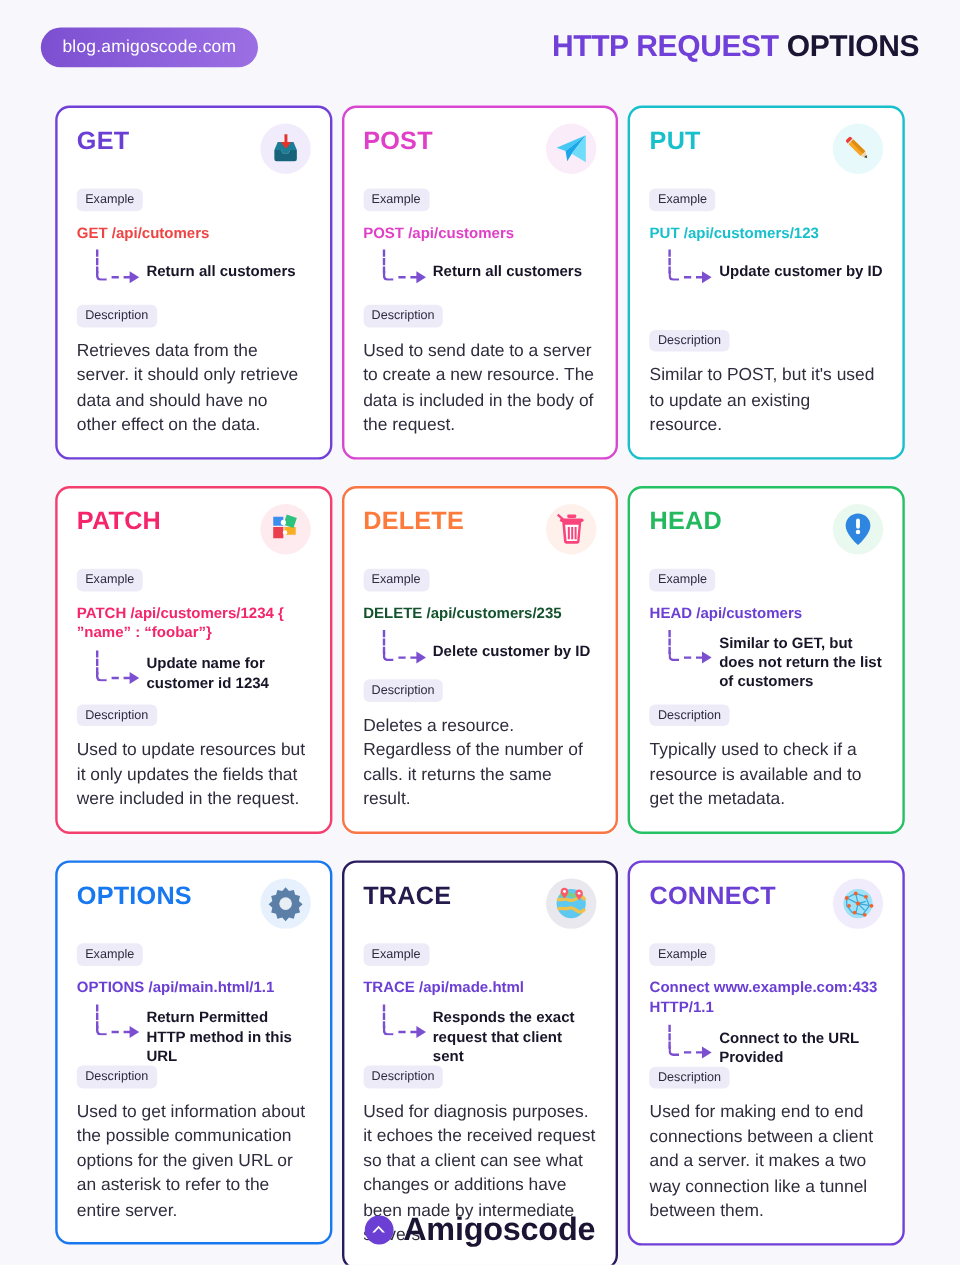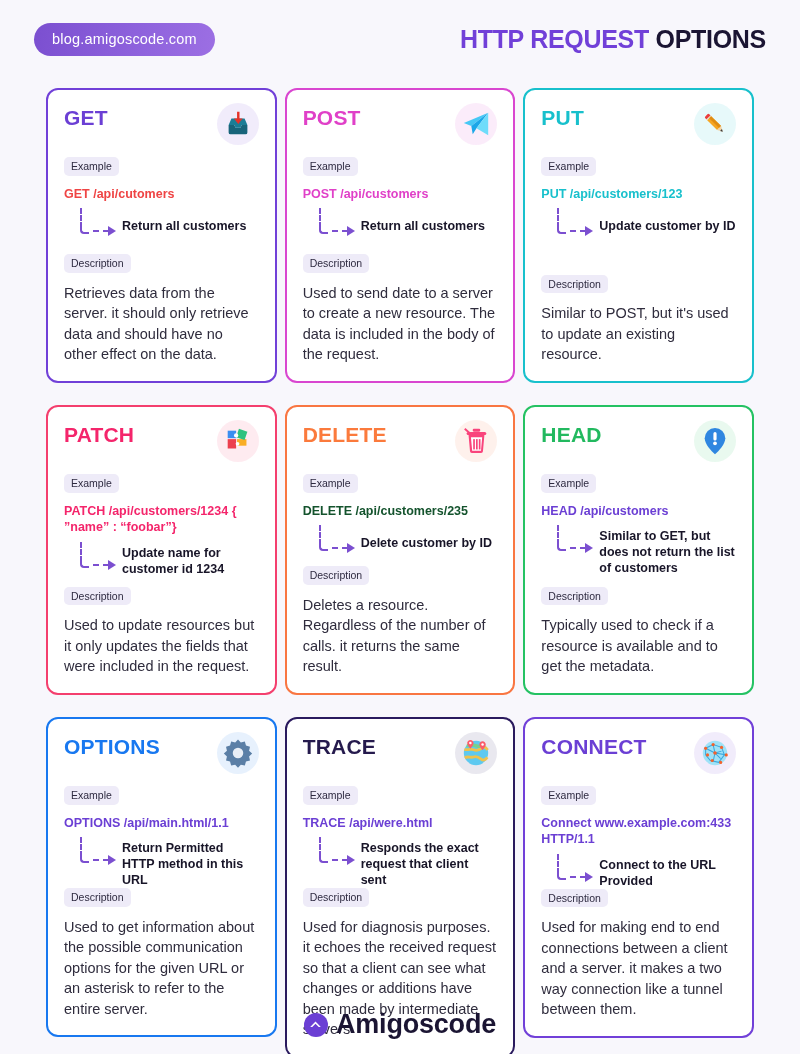--- a/index.html
+++ b/index.html
@@ -424,21 +424,21 @@
               <path d="M10 2c1.9 0 3.4 1.5 3.4 3.4 0 2.3-3.4 6-3.4 6s-3.4-3.7-3.4-6C6.6 3.5 8.1 2 10 2z" fill="#fb5b6b"></path>
               <circle cx="10" cy="5.3" r="1.3" fill="#fff"></circle>
               <path d="M23 3.5c1.9 0 3.4 1.5 3.4 3.4 0 2.3-3.4 6-3.4 6s-3.4-3.7-3.4-6c0-1.9 1.5-3.4 3.4-3.4z" fill="#fb5b6b"></path>
               <circle cx="23" cy="6.9" r="1.3" fill="#fff"></circle>
             </svg>
           </div>
       </div>
 
       <div class="badge">Example</div>
 
-      <div class="example-url" style="color:#6b3fd4">TRACE /api/were.html</div>
+      <div class="example-url" style="color:#6b3fd4">TRACE /api/made.html</div>
 
       <div class="conn-row">
         <div class="conn">
           <span class="vline"></span>
             <span class="corner"></span>
           <span class="hline"></span>
             <span class="arrow"></span>
         </div>
         <div class="conn-text tight">Responds the exact request that client sent</div>
       </div>

